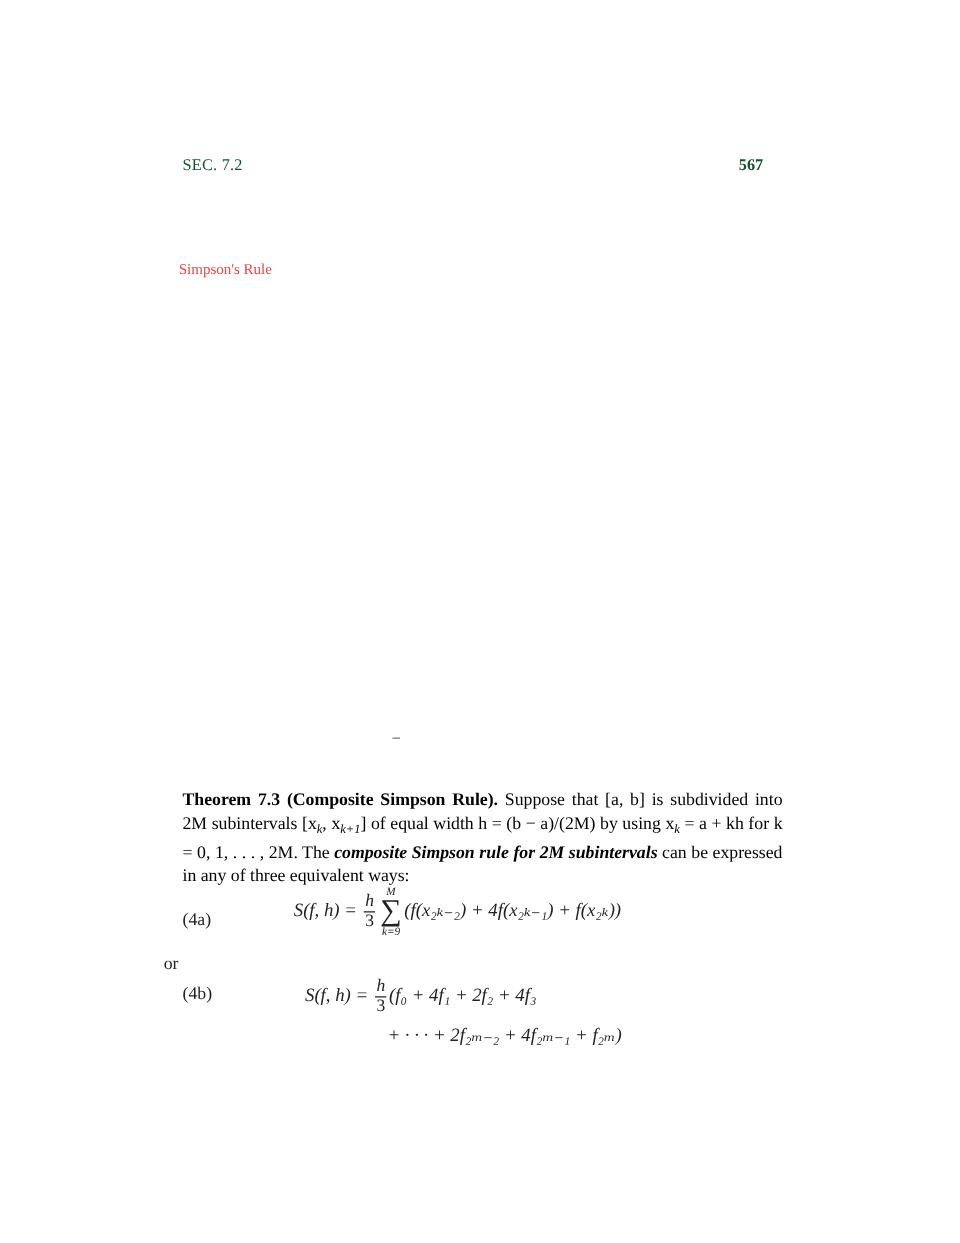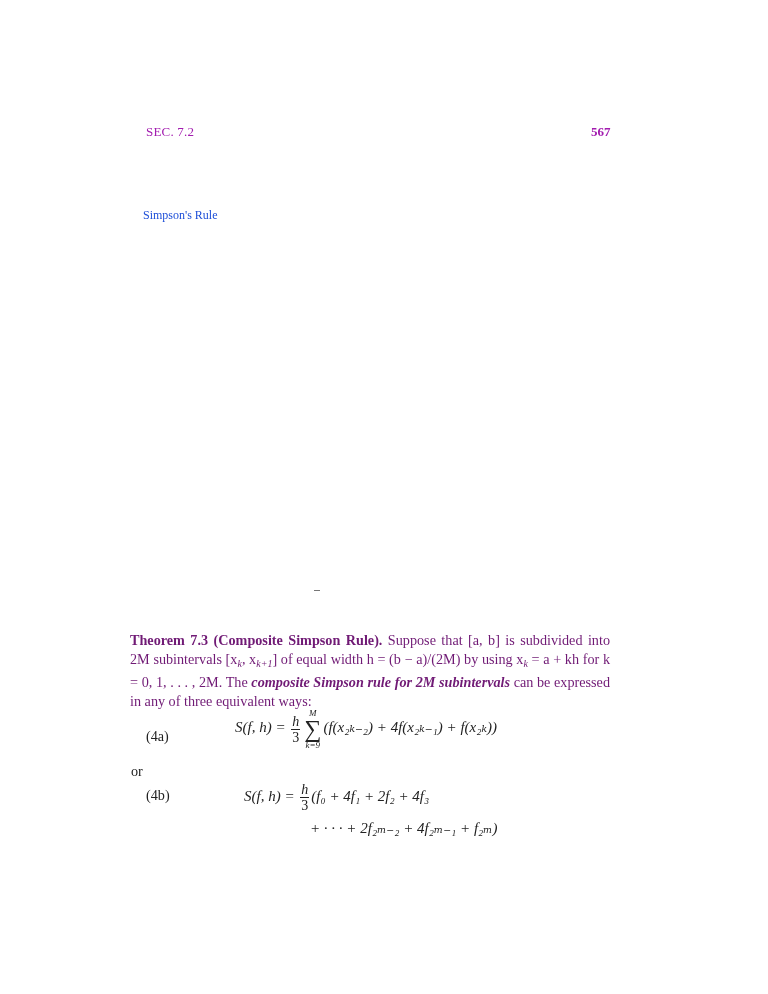--- a/index.html
+++ b/index.html
@@ -1,25 +1,25 @@
 <!DOCTYPE html>
 <html><head>
 <meta charset="utf-8">
 <style>
   html, body { margin: 0; padding: 0; background: #ffffff; }
   body { width: 768px; height: 994px; position: relative; overflow: hidden;
          font-family: "Liberation Serif", "DejaVu Serif", serif; color: #222; }
   .abs { position: absolute; }
-  .header { top: 124px; left: 146px; width: 480px; height: 20px; font-size: 13px; color: #a21caf; }
+  .header { top: 124px; left: 146px; width: 480px; height: 20px; font-size: 13px; color: #14532d; }
   .header .sec { position: absolute; left: 0; top: 0; letter-spacing: 0.2px; }
   .header .title { position: absolute; left: 72px; top: 0; font-variant: small-caps; letter-spacing: 0.2px; }
   .header .pagenum { position: absolute; left: 445px; top: 0; font-weight: bold; }
-  .fig-label { top: 208px; left: 143px; font-size: 12px; color: #1d4ed8; }
+  .fig-label { top: 208px; left: 143px; font-size: 12px; color: #ef4444; }
   .dash { top: 590px; left: 314px; width: 6px; height: 1px; background: #777; }
-  .para { left: 130px; width: 480px; font-size: 14.2px; line-height: 19px; color: #701a75; }
+  .para { left: 146px; width: 480px; font-size: 14.2px; line-height: 19px; color: #000000; }
   .para-theorem { top: 631px; text-align: justify; }
   .bold { font-weight: bold; }
   .bi { font-weight: bold; font-style: italic; }
   .it { font-style: italic; }
   .eqlabel { left: 146px; font-size: 14.2px; }
   .or { left: 131px; top: 763px; font-size: 14.2px; }
   .eq { font-size: 15px; white-space: nowrap; }
   sub { font-size: 10px; vertical-align: -3px; }
   .frac { display: inline-block; vertical-align: middle; text-align: center; line-height: 15px; margin: 0 2px; }
   .frac span { display: block; font-size: 14px; }

